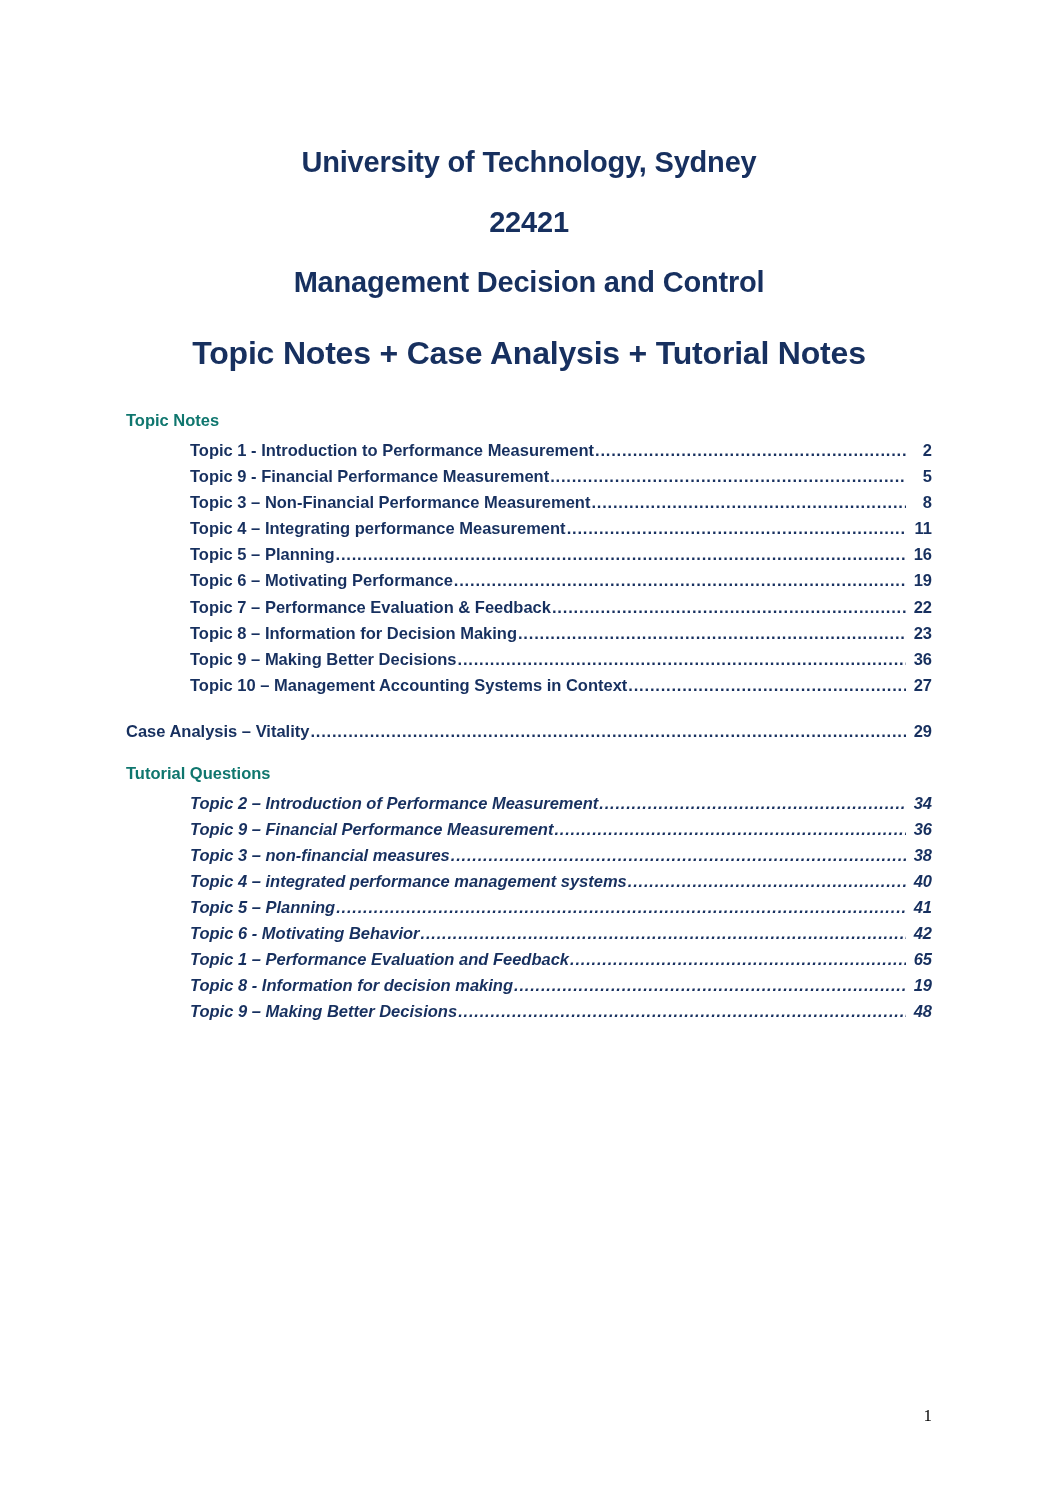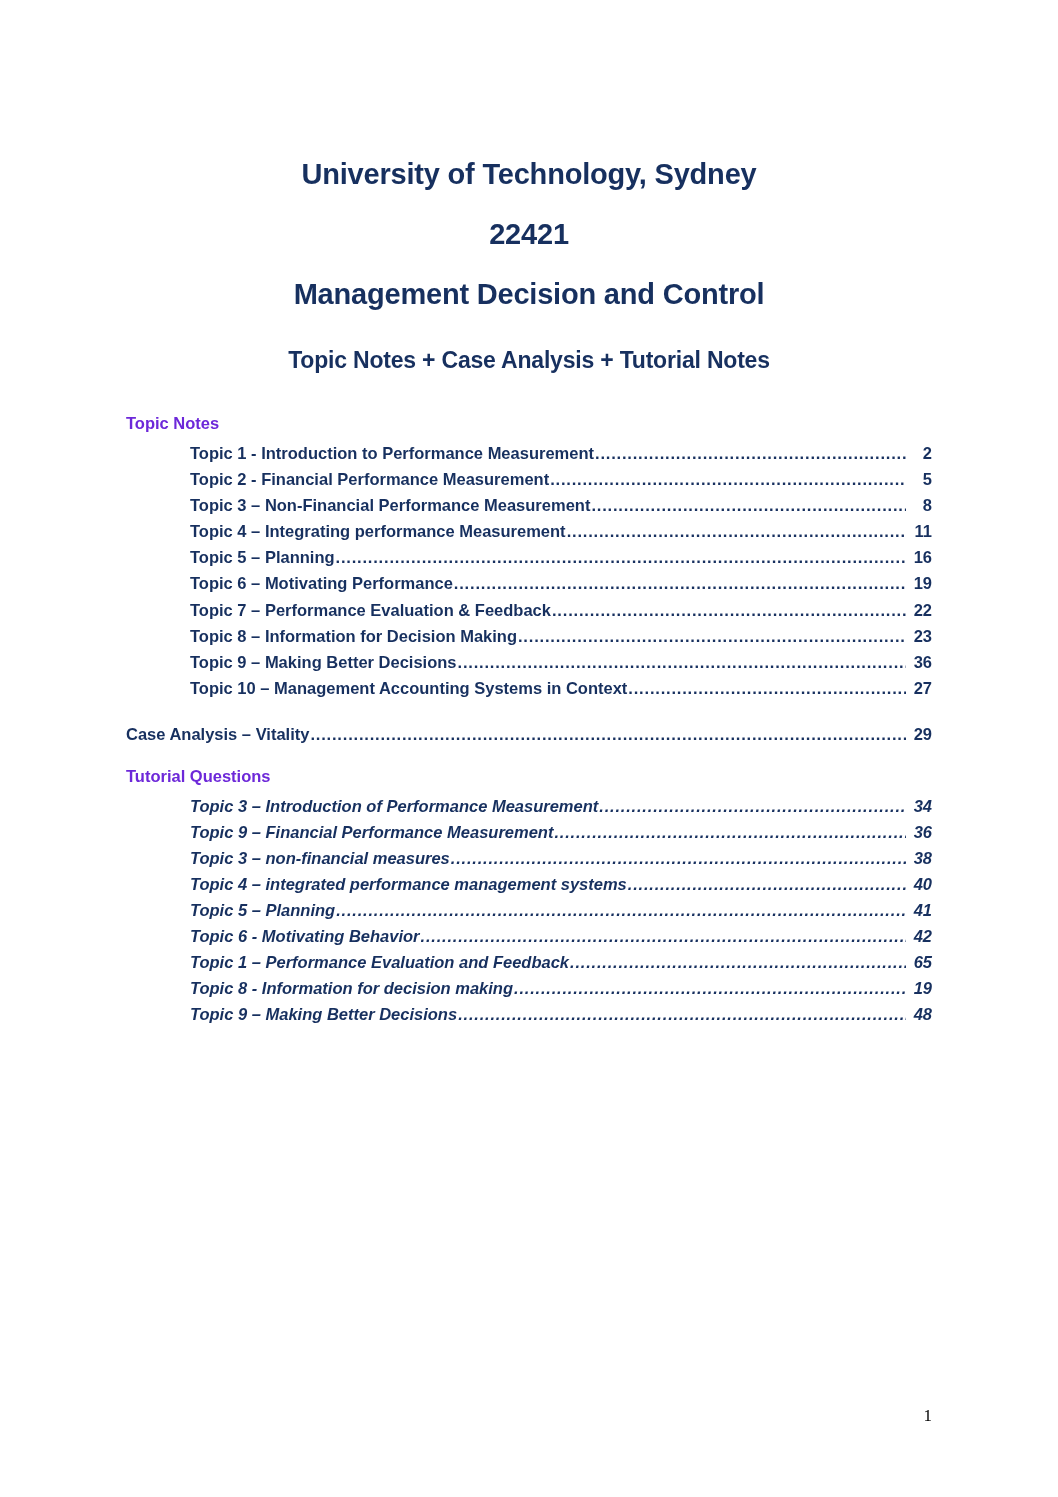--- a/index.html
+++ b/index.html
@@ -12,51 +12,51 @@
     width: 1058px;
     height: 1497px;
     background: #ffffff;
     margin: 0 auto;
     font-family: "Liberation Sans", sans-serif;
     overflow: hidden;
   }
   .content {
     position: absolute;
     left: 126px;
-    top: 12px;
+    top: 0;
     width: 806px;
   }
 
   
   .title-block {
     padding-top: 148px;
     text-align: center;
   }
   .doc-title {
     color: #17305f;
     font-weight: bold;
     font-size: 29px;
     letter-spacing: -0.2px;
     line-height: 1.0;
     margin: 0 0 31px 0;
     white-space: nowrap;
   }
   .doc-title.t2 { }
   .doc-title.t3 { margin-bottom: 40px; }
-  .doc-title.t4 { font-size: 23px; margin-bottom: 0; }
+  .doc-title.t4 { font-size: 32px; margin-bottom: 0; }
 
   
   .toc {
     margin-top: 41px;
     color: #17305f;
   }
   .toc-section-head {
     font-weight: bold;
     font-size: 16.5px;
-    color: #6d28d9;
+    color: #0f766e;
     margin: 0 0 7px 0;
     line-height: 1.22;
   }
   .toc-gap { height: 20px; }
   .toc-gap-sm { height: 19px; }
 
   .toc-row {
     display: flex;
     align-items: baseline;
     font-weight: bold;
@@ -114,21 +114,21 @@
     <div class="toc">
 
       <div class="toc-section-head">Topic Notes</div>
       <div>
         <div class="toc-row indent">
           <span class="toc-label">Topic 1 - Introduction to Performance Measurement</span>
           <span class="toc-dots">................................................................................................................................................................</span>
           <span class="toc-page">2</span>
         </div>
         <div class="toc-row indent">
-          <span class="toc-label">Topic 2 - Financial Performance Measurement </span>
+          <span class="toc-label">Topic 9 - Financial Performance Measurement </span>
           <span class="toc-dots">................................................................................................................................................................</span>
           <span class="toc-page">5</span>
         </div>
         <div class="toc-row indent">
           <span class="toc-label">Topic 3 – Non-Financial Performance Measurement </span>
           <span class="toc-dots">................................................................................................................................................................</span>
           <span class="toc-page">8</span>
         </div>
         <div class="toc-row indent">
           <span class="toc-label">Topic 4 – Integrating performance Measurement</span>
@@ -173,21 +173,21 @@
         <span class="toc-label">Case Analysis – Vitality</span>
         <span class="toc-dots">................................................................................................................................................................</span>
         <span class="toc-page">29</span>
       </div>
 
       <div class="toc-gap-sm"></div>
 
       <div class="toc-section-head">Tutorial Questions</div>
       <div>
         <div class="toc-row indent italic">
-          <span class="toc-label">Topic 3 – Introduction of Performance Measurement</span>
+          <span class="toc-label">Topic 2 – Introduction of Performance Measurement</span>
           <span class="toc-dots">................................................................................................................................................................</span>
           <span class="toc-page">34</span>
         </div>
         <div class="toc-row indent italic">
           <span class="toc-label">Topic 9 – Financial Performance Measurement </span>
           <span class="toc-dots">................................................................................................................................................................</span>
           <span class="toc-page">36</span>
         </div>
         <div class="toc-row indent italic">
           <span class="toc-label">Topic 3 – non-financial measures</span>

